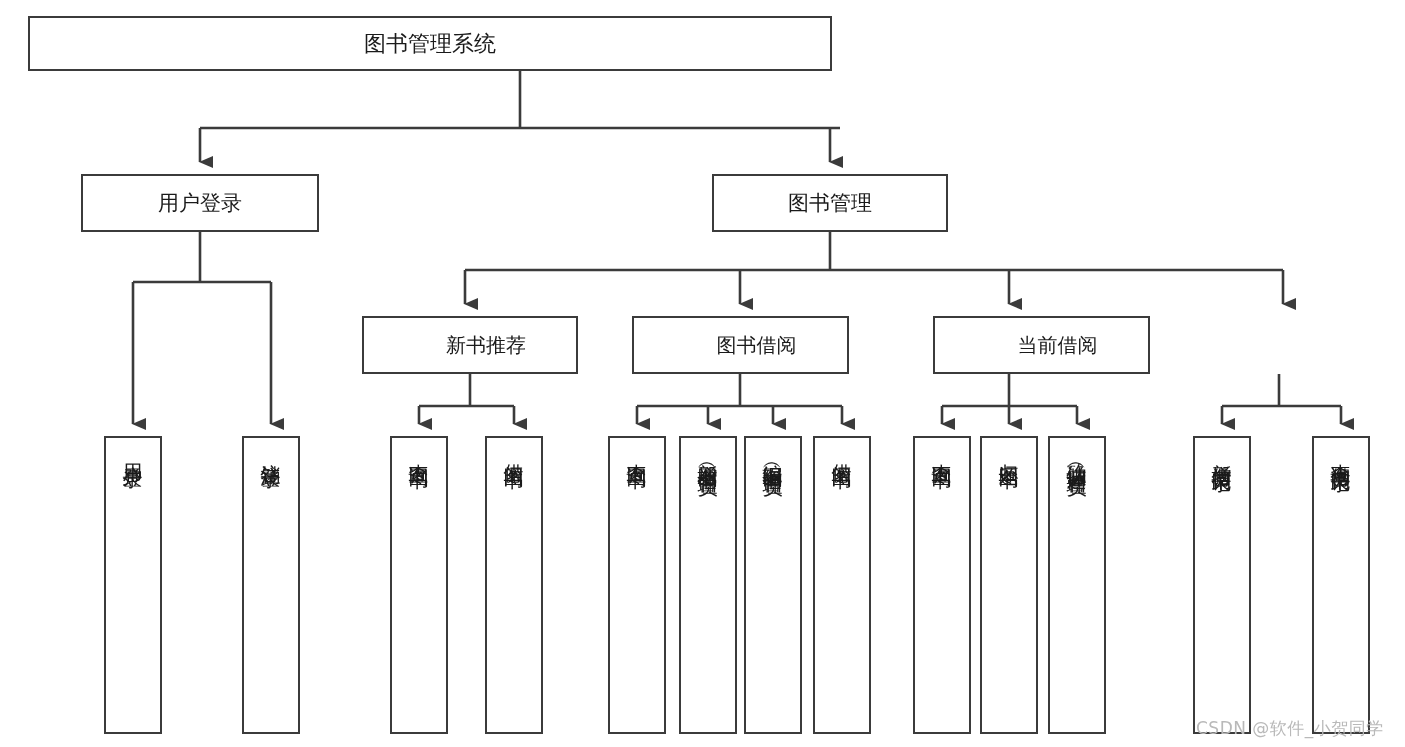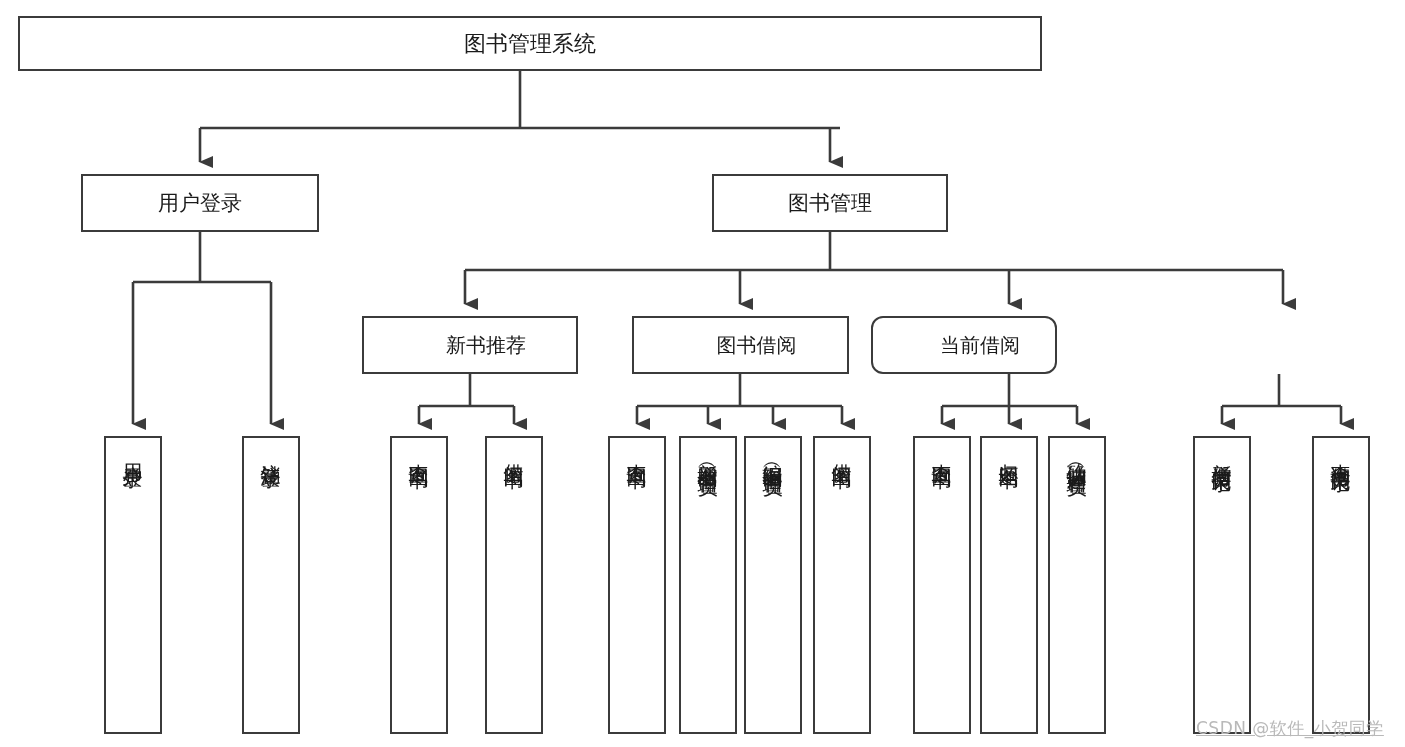--- a/index.html
+++ b/index.html
@@ -115,38 +115,38 @@
       <path d="M1009,406 L1009,424" marker-end="url(#arrow)"></path>
       <path d="M1077,406 L1077,424" marker-end="url(#arrow)"></path>
 
       <path d="M1279,374 L1279,406"></path>
       <path d="M1222,406 L1341,406"></path>
       <path d="M1222,406 L1222,424" marker-end="url(#arrow)"></path>
       <path d="M1341,406 L1341,424" marker-end="url(#arrow)"></path>
     </g>
   </svg>
 
-  <div class="node root" style="left:18px; top:16px; width:1024px; height:55px;">
+  <div class="node root" style="left:28px; top:16px; width:804px; height:55px;">
     <span>图书管理系统</span>
   </div>
 
   <div class="node lvl1" style="left:81px; top:174px; width:238px; height:58px;">
     <span>用户登录</span>
   </div>
   <div class="node lvl1" style="left:712px; top:174px; width:236px; height:58px;">
     <span>图书管理</span>
   </div>
 
   <div class="node lvl2" style="left:362px; top:316px; width:216px; height:58px;">
     <span>新书推荐</span>
   </div>
   <div class="node lvl2" style="left:632px; top:316px; width:217px; height:58px;">
     <span>图书借阅</span>
   </div>
-  <div class="node lvl2" style="left:871px; top:316px; width:186px; height:58px;border-radius:12px;">
+  <div class="node lvl2" style="left:933px; top:316px; width:217px; height:58px;">
     <span>当前借阅</span>
   </div>
 
   <div class="node leaf" style="left:104px; top:436px; width:58px; height:298px;">
     <span class="vtext">用户登录</span>
   </div>
   <div class="node leaf" style="left:242px; top:436px; width:58px; height:298px;">
     <span class="vtext">注销登录</span>
   </div>
 
@@ -180,15 +180,15 @@
     <span class="vtext">确认归还（管理员）</span>
   </div>
 
   <div class="node leaf" style="left:1193px; top:436px; width:58px; height:298px;">
     <span class="vtext">新增借阅记录</span>
   </div>
   <div class="node leaf" style="left:1312px; top:436px; width:58px; height:298px;">
     <span class="vtext">查询借阅记录</span>
   </div>
 
-  <div class="watermark" style="left:1196px; top:717px;text-decoration:underline;">CSDN @软件_小贺同学</div>
+  <div class="watermark" style="left:1196px; top:717px;">CSDN @软件_小贺同学</div>
 
 </div>
 
 </body></html>

